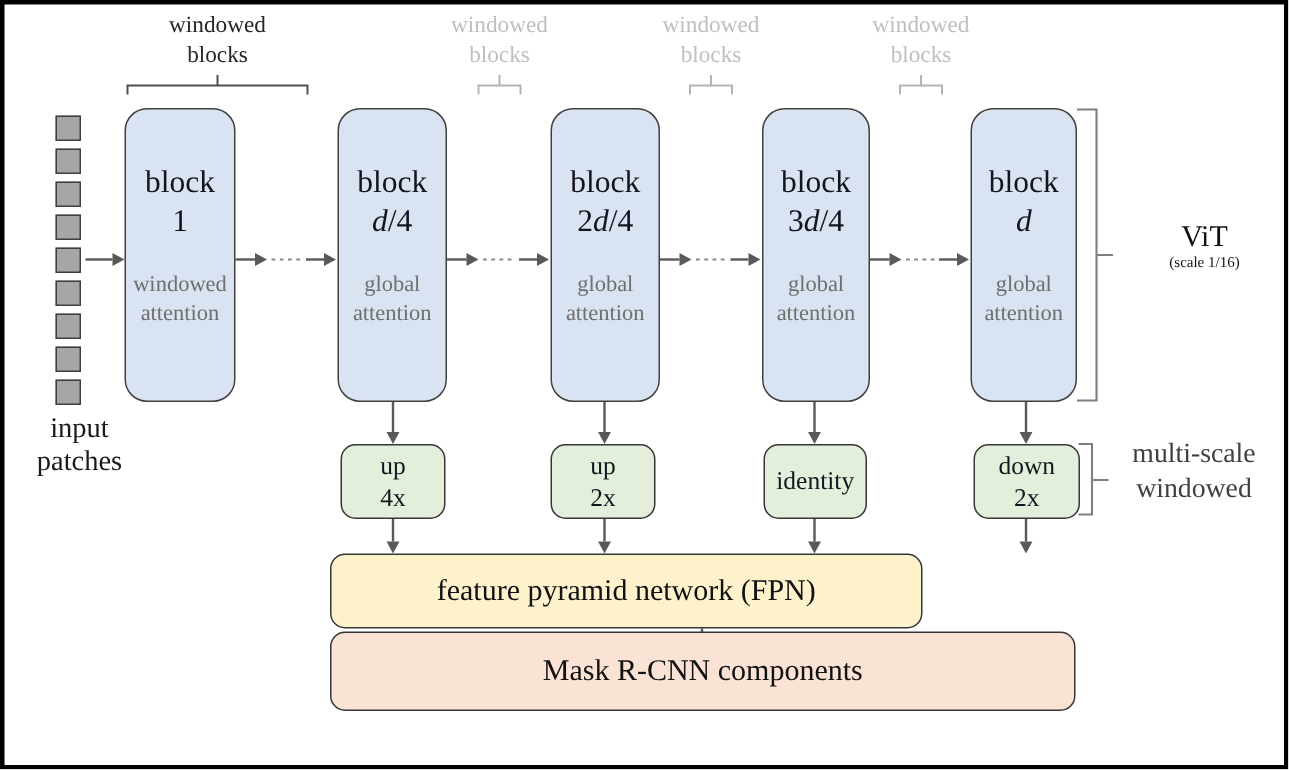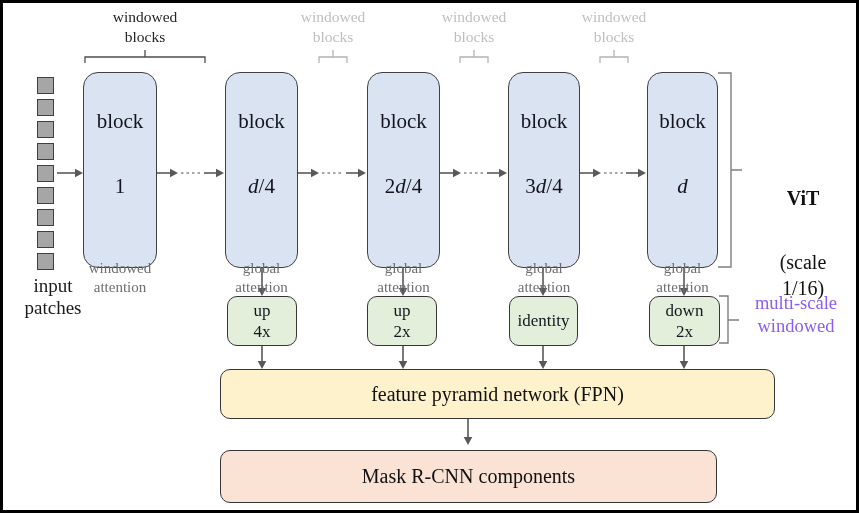--- a/index.html
+++ b/index.html
@@ -21,45 +21,45 @@
     font-size:19px;line-height:1.15;color:#1a1a1a;z-index:2;}
 
   
   .wlabel{position:absolute;top:7px;width:110px;text-align:center;font-size:15.5px;line-height:1.32;color:#262626;z-index:2;}
   .wlabel.muted{color:#bfbfbf;}
 
   
   .vit-block{position:absolute;top:72px;height:196px;box-sizing:border-box;
     background:#dae3f1;border:1.5px solid #404040;border-radius:15px;
     display:flex;flex-direction:column;align-items:center;text-align:center;
-    padding-top:36px;z-index:2;gap:39px;}
+    padding-top:36px;z-index:2;}
   .vit-block .btitle{font-size:21px;line-height:1.2;color:#14141e;}
   .vit-block .bnum{font-size:21px;line-height:1.25;color:#14141e;}
   .vit-block .bnum .ditalic{font-style:italic;}
   .vit-block .battn{margin-top:21px;font-size:15px;line-height:1.25;color:#6e6e6e;}
 
   
   .vit-label{position:absolute;left:762px;top:147px;width:82px;text-align:center;z-index:2;color:#111;}
-  .vit-label .big{font-size:20px;font-weight:700;line-height:1.1;margin-top:40px;}
-  .vit-label .small{font-size:20px;line-height:1.3;margin-top:40px;}
+  .vit-label .big{font-size:20px;font-weight:400;line-height:1.1;}
+  .vit-label .small{font-size:10px;line-height:1.3;}
   .adaptor-label{position:absolute;left:740px;top:292px;width:112px;text-align:center;
-    font-size:18.5px;line-height:1.25;color:#8b5cf6;z-index:2;}
+    font-size:18.5px;line-height:1.25;color:#404040;z-index:2;}
 
   
   .adaptor-box{position:absolute;top:296px;height:50px;box-sizing:border-box;
     background:#e3efda;border:1.8px solid #363636;border-radius:10px;
     display:flex;flex-direction:column;align-items:center;justify-content:center;
     font-size:17px;line-height:1.25;color:#10181e;z-index:2;text-align:center;}
 
   
-  .fpn-box{position:absolute;left:220px;top:369px;width:555px;height:50px;box-sizing:border-box;
+  .fpn-box{position:absolute;left:220px;top:369px;width:395px;height:50px;box-sizing:border-box;
     background:#fdf2cc;border:1.8px solid #363636;border-radius:10px;
     display:flex;align-items:center;justify-content:center;
     font-size:20px;color:#111;z-index:2;}
-  .mask-box{position:absolute;left:220px;top:450px;width:497px;height:53px;box-sizing:border-box;
+  .mask-box{position:absolute;left:220px;top:421px;width:497px;height:53px;box-sizing:border-box;
     background:#fae3d5;border:1.8px solid #363636;border-radius:10px;
     display:flex;flex-direction:column;align-items:center;justify-content:center;
     color:#111;z-index:2;text-align:center;}
   .mask-box .m1{font-size:20px;line-height:1.15;}
   .mask-box .m2{font-size:15px;line-height:1.15;}
 </style>
 </head>
 <body>
 
 <div id="figure">

